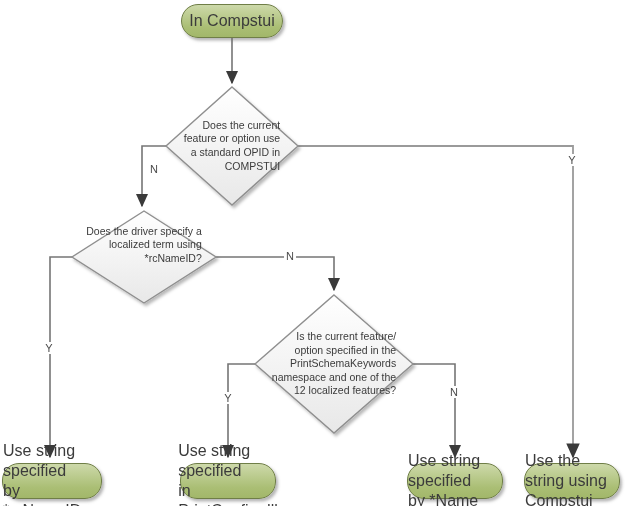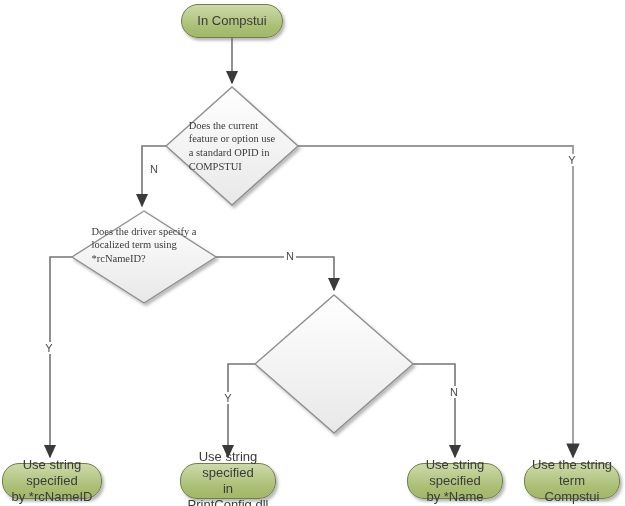--- a/index.html
+++ b/index.html
@@ -11,42 +11,40 @@
     font-family: "Liberation Sans", sans-serif;
     overflow: hidden;
   }
   .wires { position: absolute; left: 0; top: 0; }
   .term {
     position: absolute;
     box-sizing: border-box;
     display: flex;
     align-items: center;
     justify-content: center;
-    text-align: center;
     white-space: pre-line;
-    font-size: 13px;
+    font-size: 16px;
     line-height: 1.25;
     color: #3b3b3b;
     border: 1.7px solid #6f7e47;
     border-radius: 17px;
     background: linear-gradient(#cdd9aa, #aabe74 70%, #a2b76a);
     box-shadow: 2px 2.5px 3px rgba(110,110,110,0.5);
   }
   .dtext {
     position: absolute;
     display: flex;
     align-items: center;
     justify-content: center;
-    text-align: left;
+    text-align: right;
     white-space: pre-line;
     font-size: 10.5px;
     line-height: 1.3;
     color: #3b3b3b;
     pointer-events: none;
-    font-family: Liberation Serif, serif;
   }
   .elabel {
     position: absolute;
     transform: translate(-50%, -50%);
     font-size: 11px;
     color: #4c4c4c;
     background: #ffffff;
     padding: 0 2px;
   }
 </style>
@@ -82,29 +80,34 @@
     <polygon points="334,295 413,364 334,433 255,364" fill="url(#dgrad)" stroke="#8f8f8f" stroke-width="1.4" filter="url(#dshadow)"></polygon>
   </svg>
 
   <div class="dtext" style="left:172px; top:93px; width:120px; height:106px;">Does the current
 feature or option use
 a standard OPID in
 COMPSTUI</div>
   <div class="dtext" style="left:77px; top:201px; width:134px; height:88px;">Does the driver specify a
 localized term using
 *rcNameID?</div>
+  <div class="dtext" style="left:258px; top:297px; width:152px; height:134px;">Is the current feature/
+option specified in the
+PrintSchemaKeywords
+namespace and one of the
+12 localized features?</div>
 
   <div class="term" style="left:181px; top:4px; width:102px; height:34px;">In Compstui</div>
   <div class="term" style="left:2px; top:463px; width:100px; height:36px;">Use string specified
 by *rcNameID</div>
   <div class="term" style="left:180px; top:463px; width:96px; height:36px;">Use string specified
 in PrintConfig.dll</div>
   <div class="term" style="left:407px; top:463px; width:96px; height:36px;">Use string specified
 by *Name</div>
-  <div class="term" style="left:524px; top:463px; width:96px; height:36px;">Use the string term
+  <div class="term" style="left:524px; top:463px; width:96px; height:36px;">Use the string using
 Compstui</div>
 
   <span class="elabel" style="left:154px; top:169px;">N</span>
   <span class="elabel" style="left:572px; top:160px;">Y</span>
   <span class="elabel" style="left:49px; top:348px;">Y</span>
   <span class="elabel" style="left:290px; top:256px;">N</span>
   <span class="elabel" style="left:228px; top:398px;">Y</span>
   <span class="elabel" style="left:454px; top:392px;">N</span>
 
 </div>

